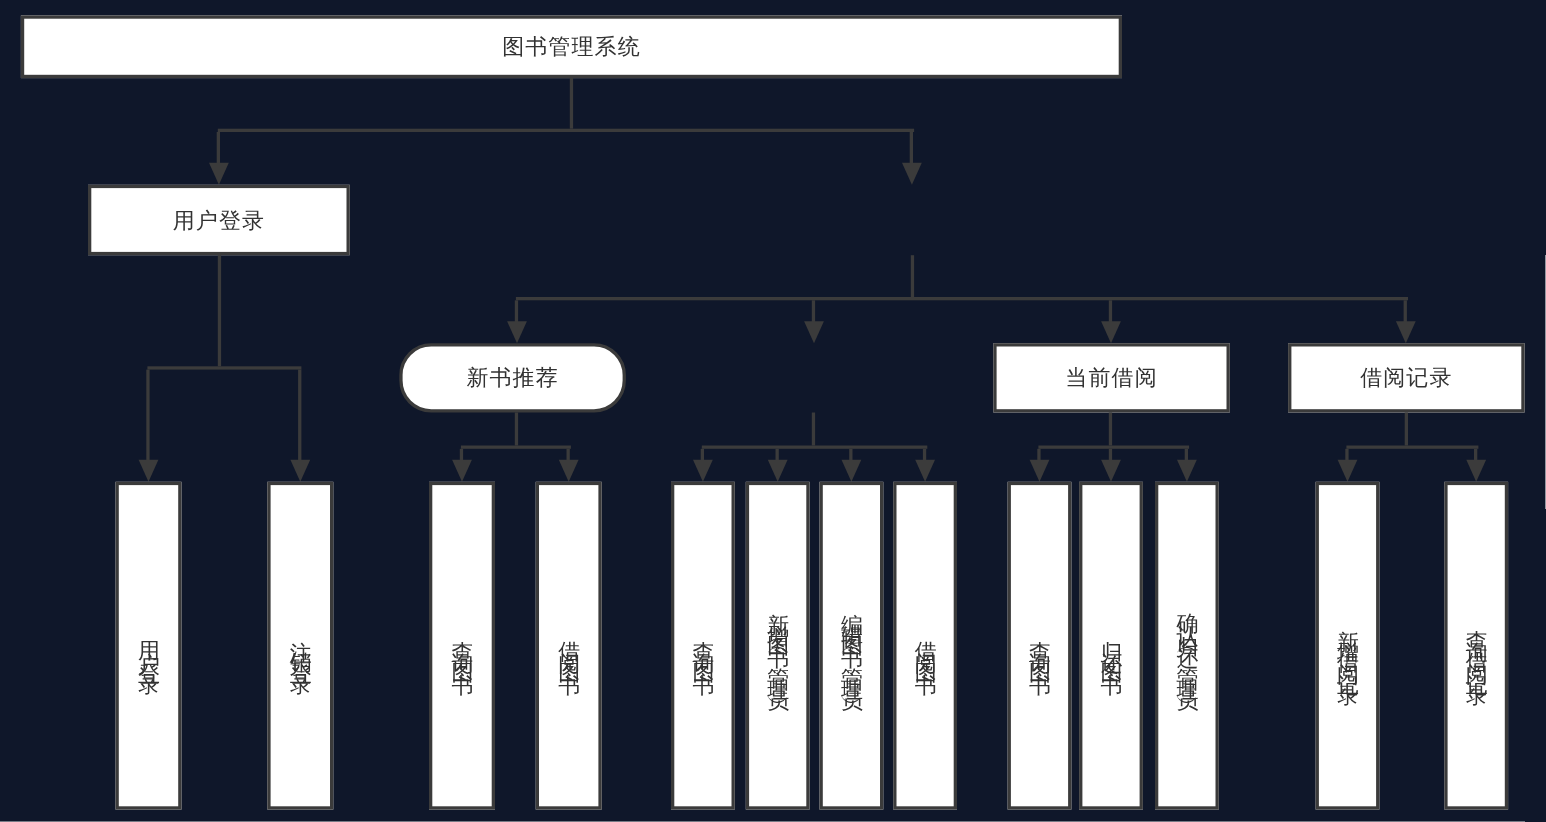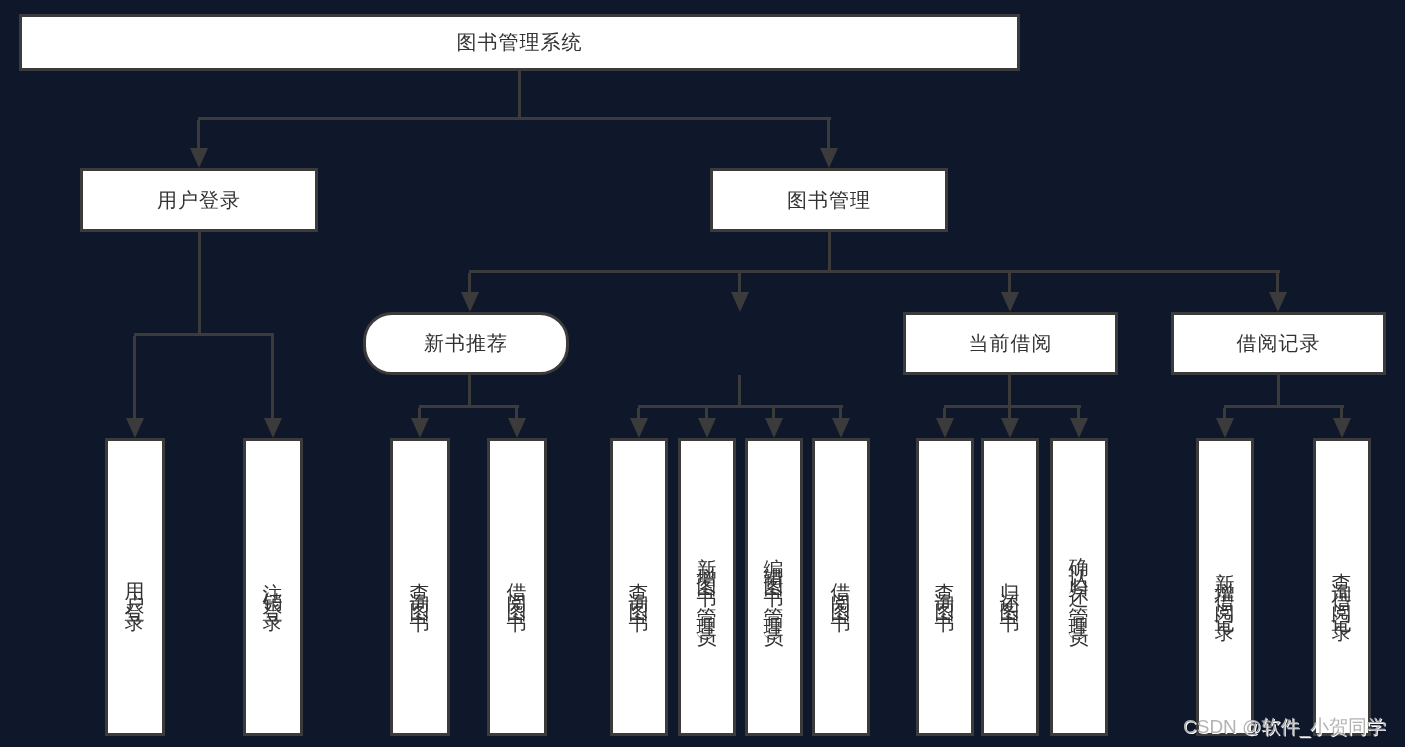--- a/index.html
+++ b/index.html
@@ -72,23 +72,20 @@
       <span class="head"></span>
   </div>
   <div class="arrow-down" style="left:820px; top:120px; height:48px;">
     <span class="shaft"></span>
       <span class="head"></span>
   </div>
 
   <div class="box" style="left:80px; top:168px; width:238px; height:64px;">
     <span>用户登录</span>
   </div>
-  <div class="box" style="left:710px; top:168px; width:238px; height:64px;">
-    <span>图书管理</span>
-  </div>
 
   <div class="vline" style="left:198px; top:232px; height:101px;"></div>
   <div class="hline" style="left:134px; top:333px; width:140px;"></div>
   <div class="arrow-down" style="left:126px; top:336px; height:102px;">
     <span class="shaft"></span>
       <span class="head"></span>
   </div>
   <div class="arrow-down" style="left:264px; top:336px; height:102px;">
     <span class="shaft"></span>
       <span class="head"></span>
@@ -216,15 +213,14 @@
     <span>确认归还（管理员）</span>
   </div>
 
   <div class="box vbox" style="left:1196px; top:438px; width:58px; height:298px;">
     <span>新增借阅记录</span>
   </div>
   <div class="box vbox" style="left:1313px; top:438px; width:58px; height:298px;">
     <span>查询借阅记录</span>
   </div>
 
-  <div class="watermark">CSDN @软件_小贺同学</div>
 
 </div>
 
 </body></html>

